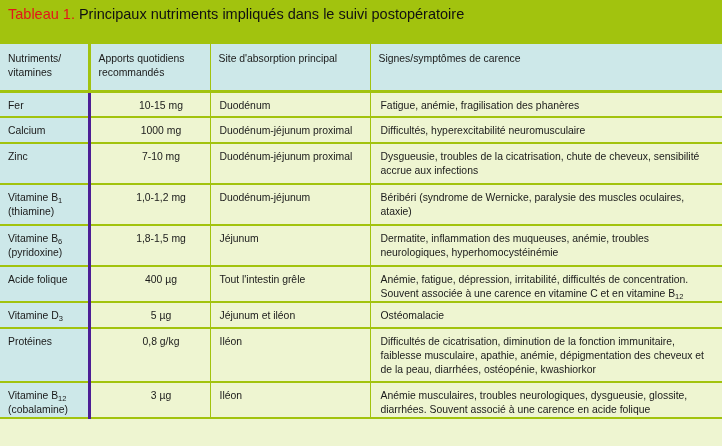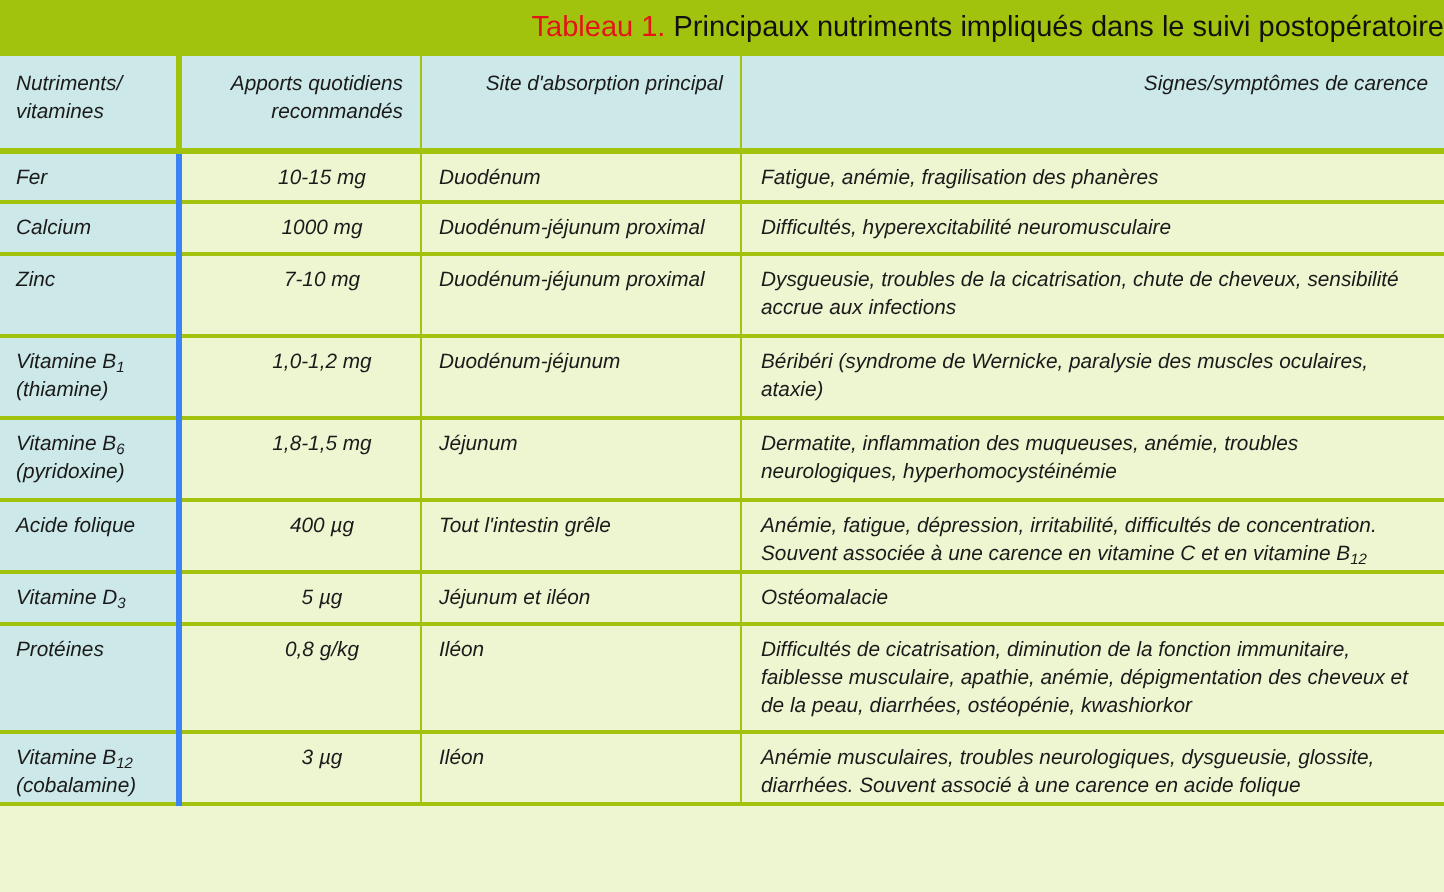--- a/index.html
+++ b/index.html
@@ -3,61 +3,59 @@
   <meta charset="utf-8">
   <style>
     html, body { margin: 0; padding: 0; }
     body {
       width: 722px; height: 446px; overflow: hidden;
       background: #eef5d1;
       font-family: "Liberation Sans", sans-serif;
       color: #1a1a1a;
     }
     .title-bar {
-      height: 28px;
+      height: 44px;
       background: #a2c30e;
       font-size: 14.5px;
       line-height: 28px;
       padding-left: 8px;
       white-space: nowrap;
       color: #111;
       box-sizing: border-box;
       border-bottom: 2px solid #a2c30e;
-      text-align: right;
     }
     .title-bar .label { color: #e3141a; }
     table {
       border-collapse: collapse;
       width: 722px;
       table-layout: fixed;
       font-size: 10.4px;
       line-height: 14px;
     }
     col.c1 { width: 89px; }
     col.c2 { width: 121px; }
     col.c3 { width: 160px; }
     col.c4 { width: 352px; }
     th, td {
       vertical-align: top;
       text-align: left;
       padding: 6px 8px 0 8px;
       box-sizing: border-box;
       border-bottom: 2px solid #a2c30e;
       font-weight: normal;
-      font-style: italic;
     }
     thead th {
       background: #cde8e9;
-      text-align: right;
+      text-align: left;
       height: 47px;
       padding-top: 8px;
       border-bottom: 3px solid #a2c30e;
     }
     thead th.first { text-align: left; }
-    td.first { background: #cde8e9; border-right: 3px solid #3b82f6; }
+    td.first { background: #cde8e9; border-right: 3px solid #4c1d95; }
     thead th.first { border-right: 3px solid #a2c30e; }
     td, thead th { border-left: 1px solid #a2c30e; }
     td.first, thead th.first { border-left: none; }
     tbody td { background: #eef5d1; }
     tbody td.first { background: #cde8e9; }
     td.dose { padding-left: 30px; text-align: center; }
     td.site { padding-left: 9px; }
     td.signs { padding-left: 10px; }
     sub { font-size: 7.5px; vertical-align: -2px; line-height: 0; }
   </style>

